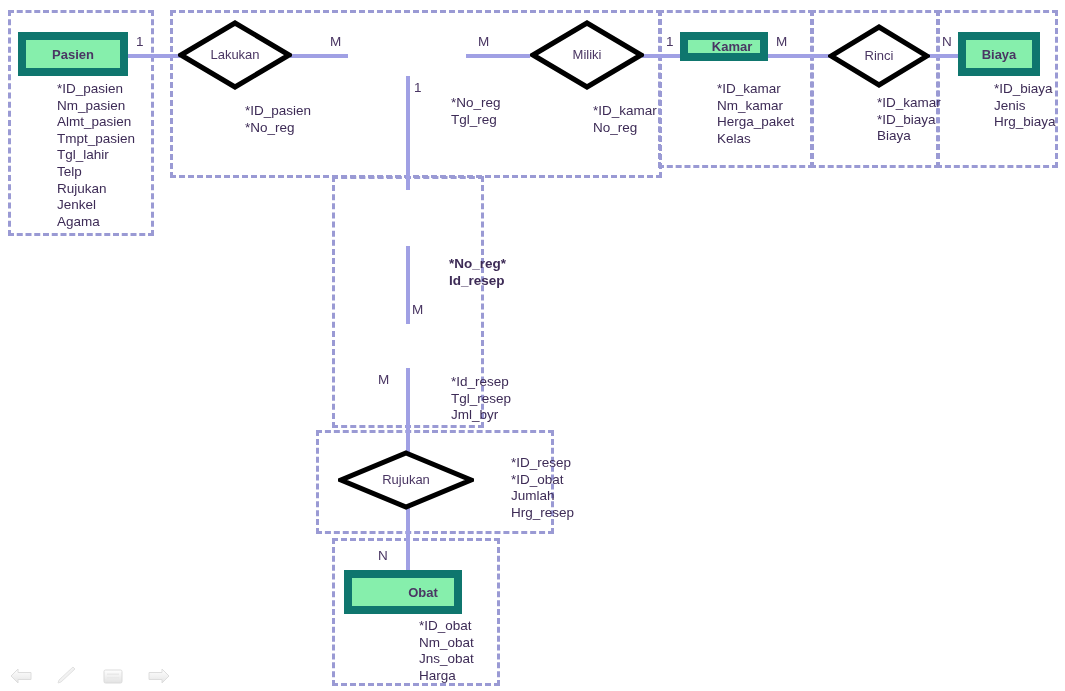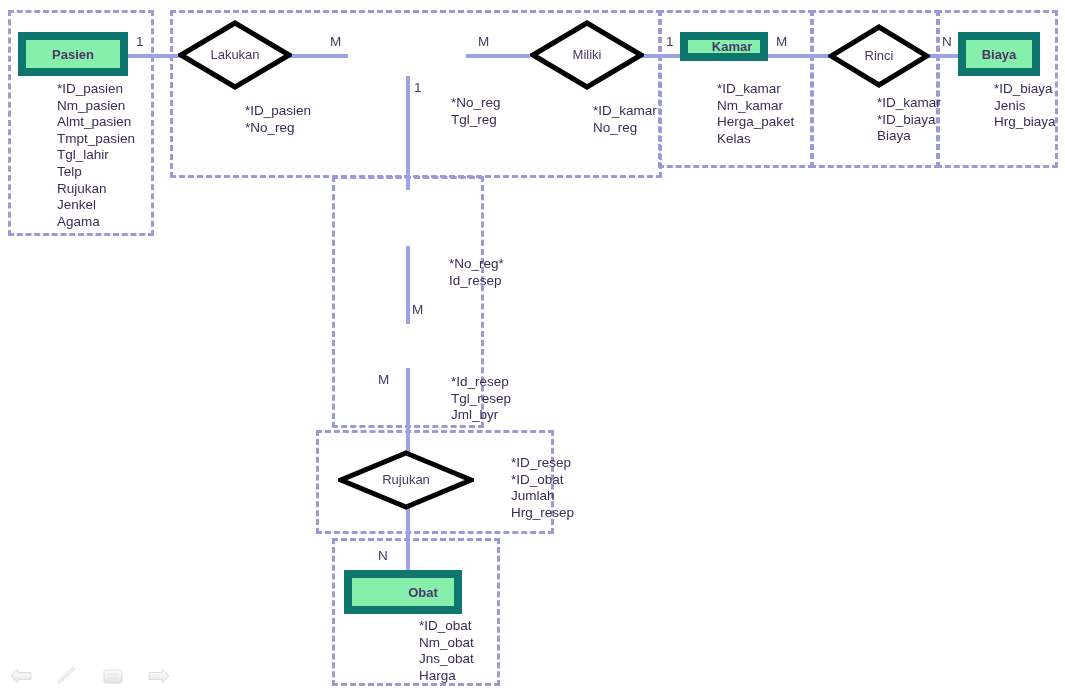--- a/index.html
+++ b/index.html
@@ -195,21 +195,21 @@
   <div class="diamond" style="left:828px; top:24px; width:102px; height:64px;">
     <svg width="102" height="64" viewBox="0 0 102 64">
       <polygon points="51,3 99,32 51,61 3,32" fill="#ffffff" stroke="#000000" stroke-width="5"></polygon>
     </svg>
     <div class="dlabel">Rinci</div>
   </div>
   <div class="attrs" style="left:840px; top:95px;">*ID_kamar
 *ID_biaya
 Biaya</div>
 
-  <div class="attrs" style="left:412px; top:256px;">*No_reg*
+  <div class="attrs" style="left:412px; top:256px;font-weight:bold;">*No_reg*
 Id_resep</div>
 
   <div class="diamond" style="left:338px; top:450px; width:136px; height:60px;">
     <svg width="136" height="60" viewBox="0 0 136 60">
       <polygon points="68,3 133,30 68,57 3,30" fill="#ffffff" stroke="#000000" stroke-width="5"></polygon>
     </svg>
     <div class="dlabel">Rujukan</div>
   </div>
   <div class="attrs" style="left:474px; top:455px;">*ID_resep
 *ID_obat

